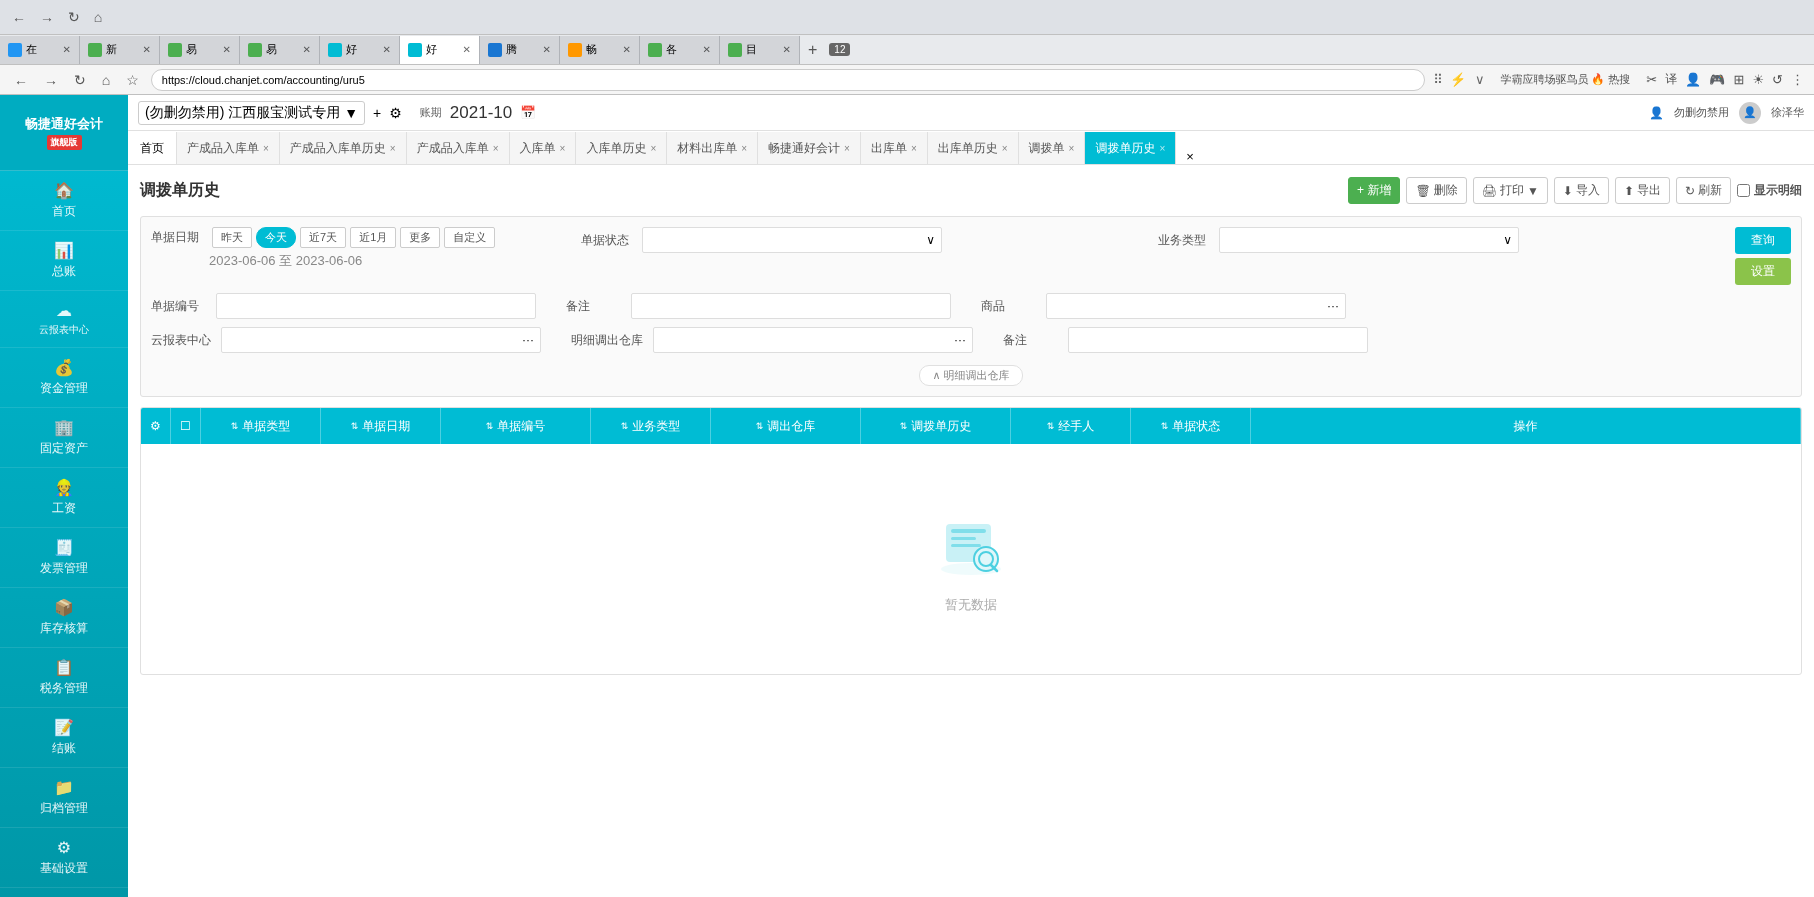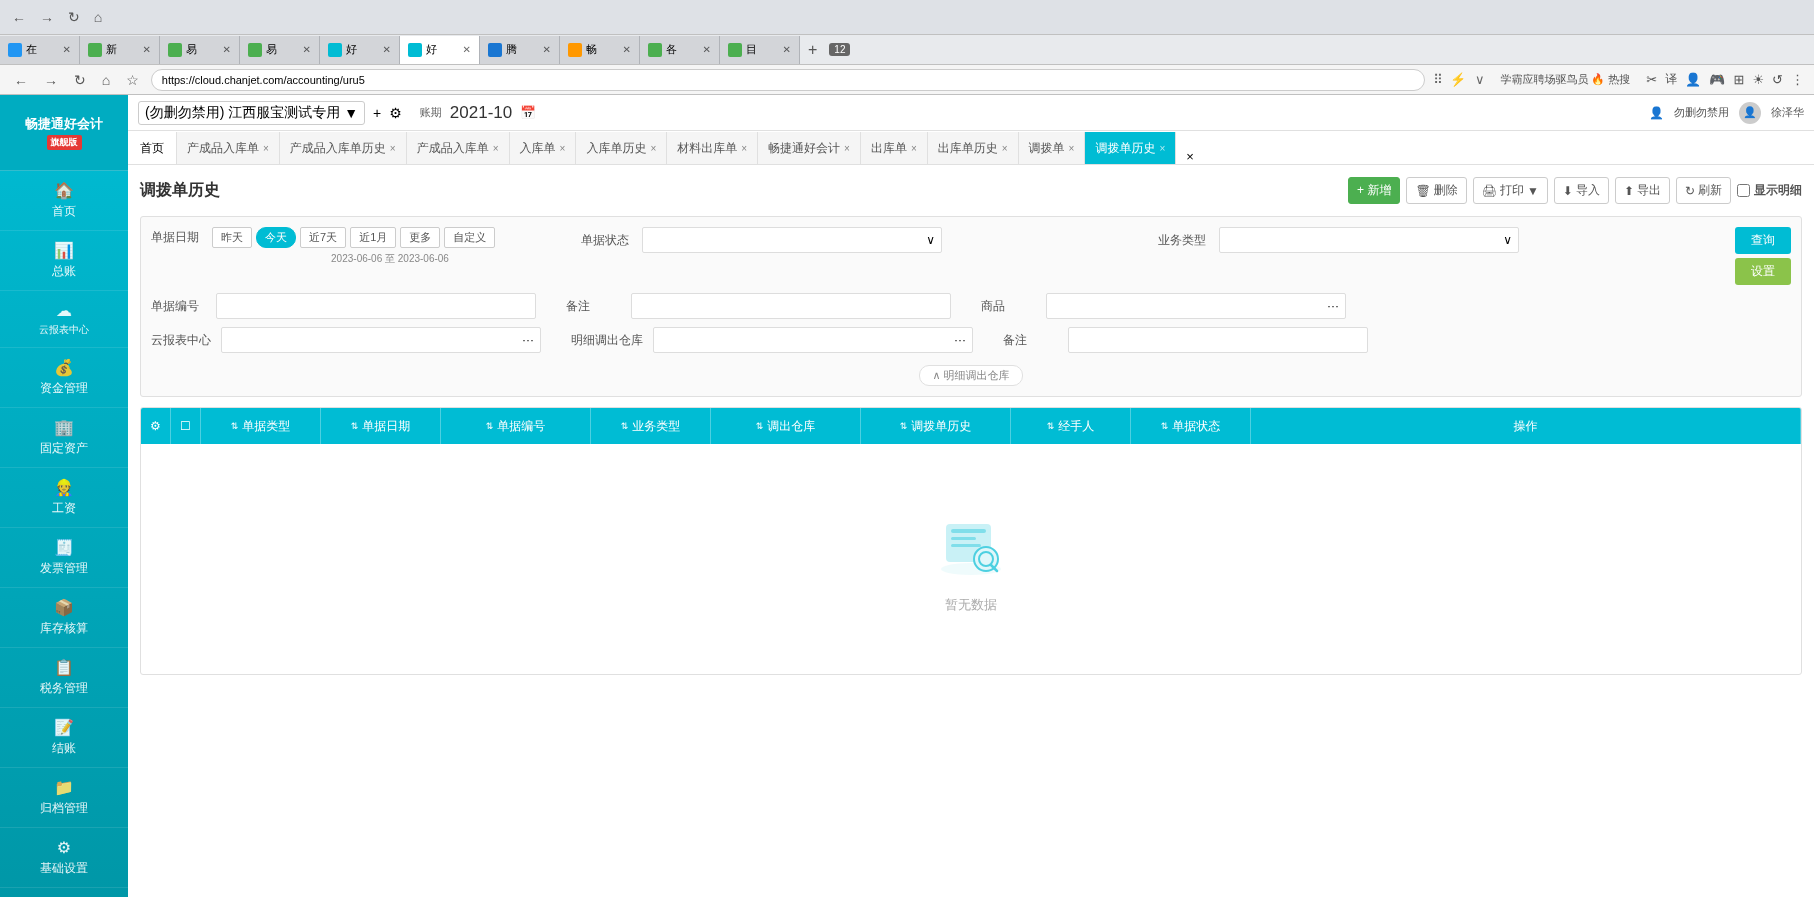--- a/index.html
+++ b/index.html
@@ -194,21 +194,21 @@
     .date-btn {
       padding: 2px 8px;
       border: 1px solid #ccc;
       border-radius: 2px;
       cursor: pointer;
       font-size: 11px;
       background: white;
       color: #555;
     }
     .date-btn.active { background: #00bcd4; color: white; border-color: #00bcd4; border-radius: 10px; }
-    .date-range { font-size: 10px; color: #888; margin-left: 4px; text-align: center; }
+    .date-range { font-size: 13px; color: #888; margin-left: 4px; }
     .filter-input {
       height: 26px;
       border: 1px solid #ddd;
       border-radius: 2px;
       padding: 0 6px;
       font-size: 12px;
       flex: 1;
       max-width: 300px;
     }
     .filter-select {

